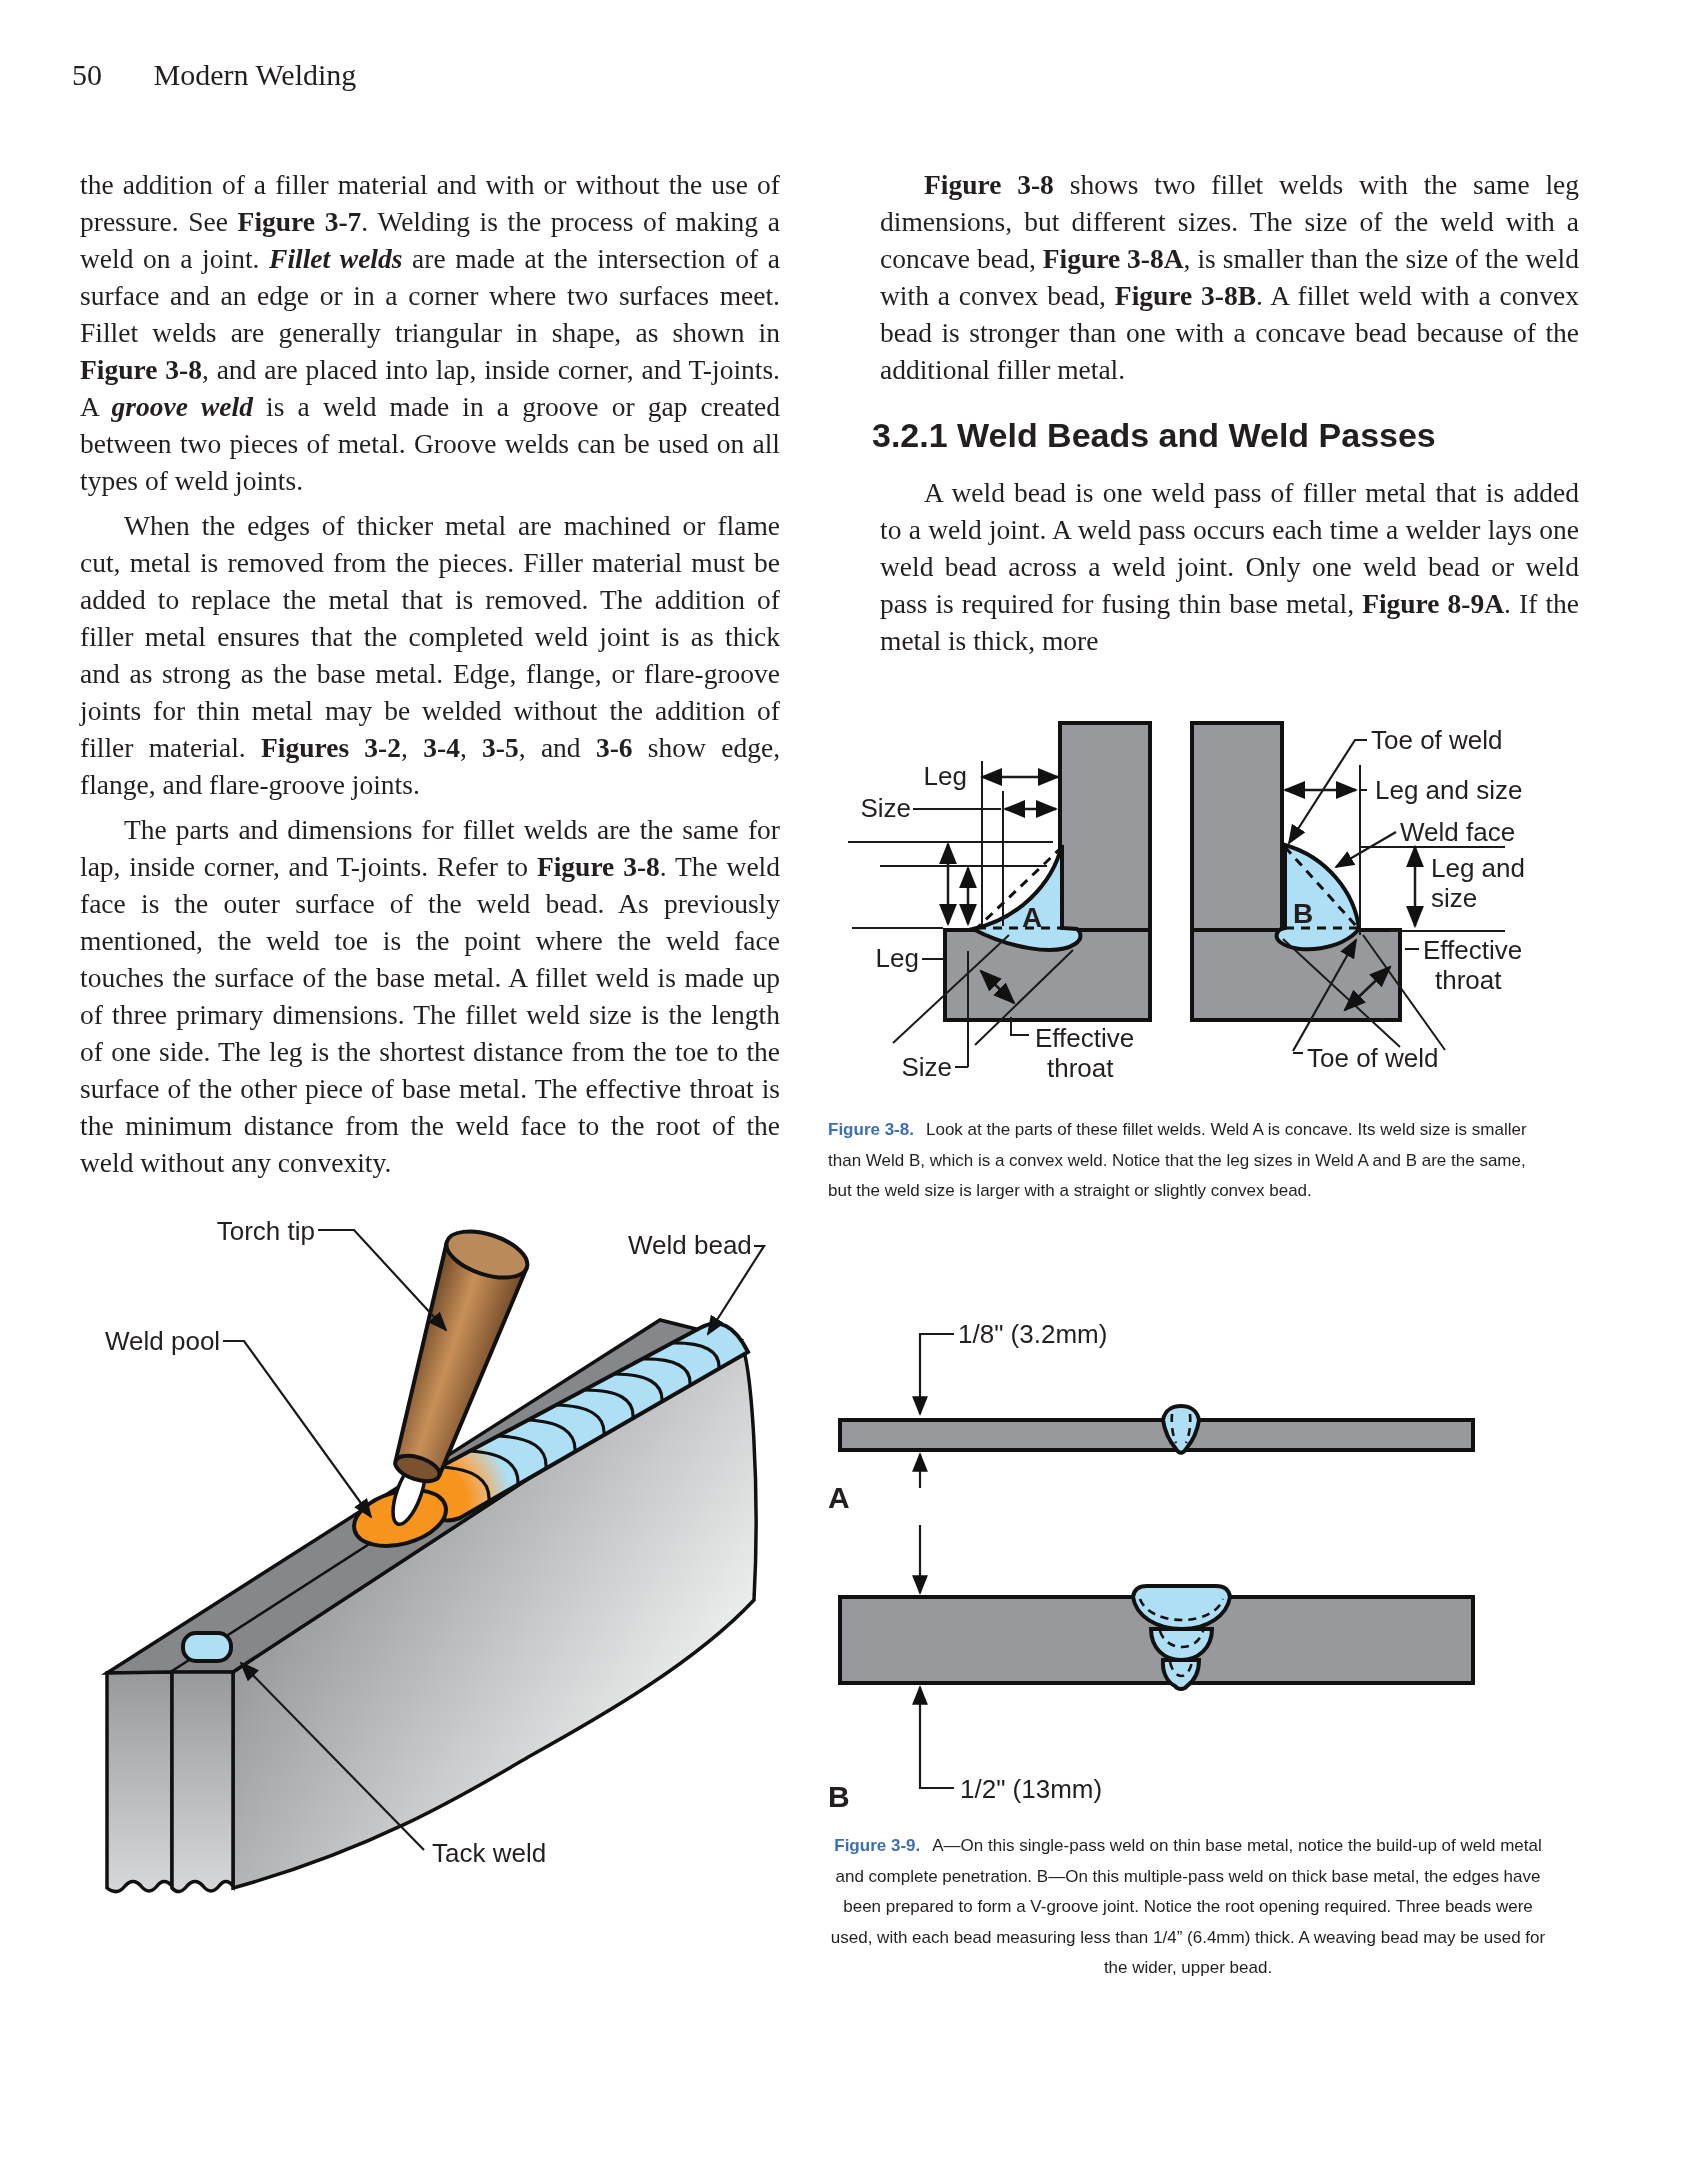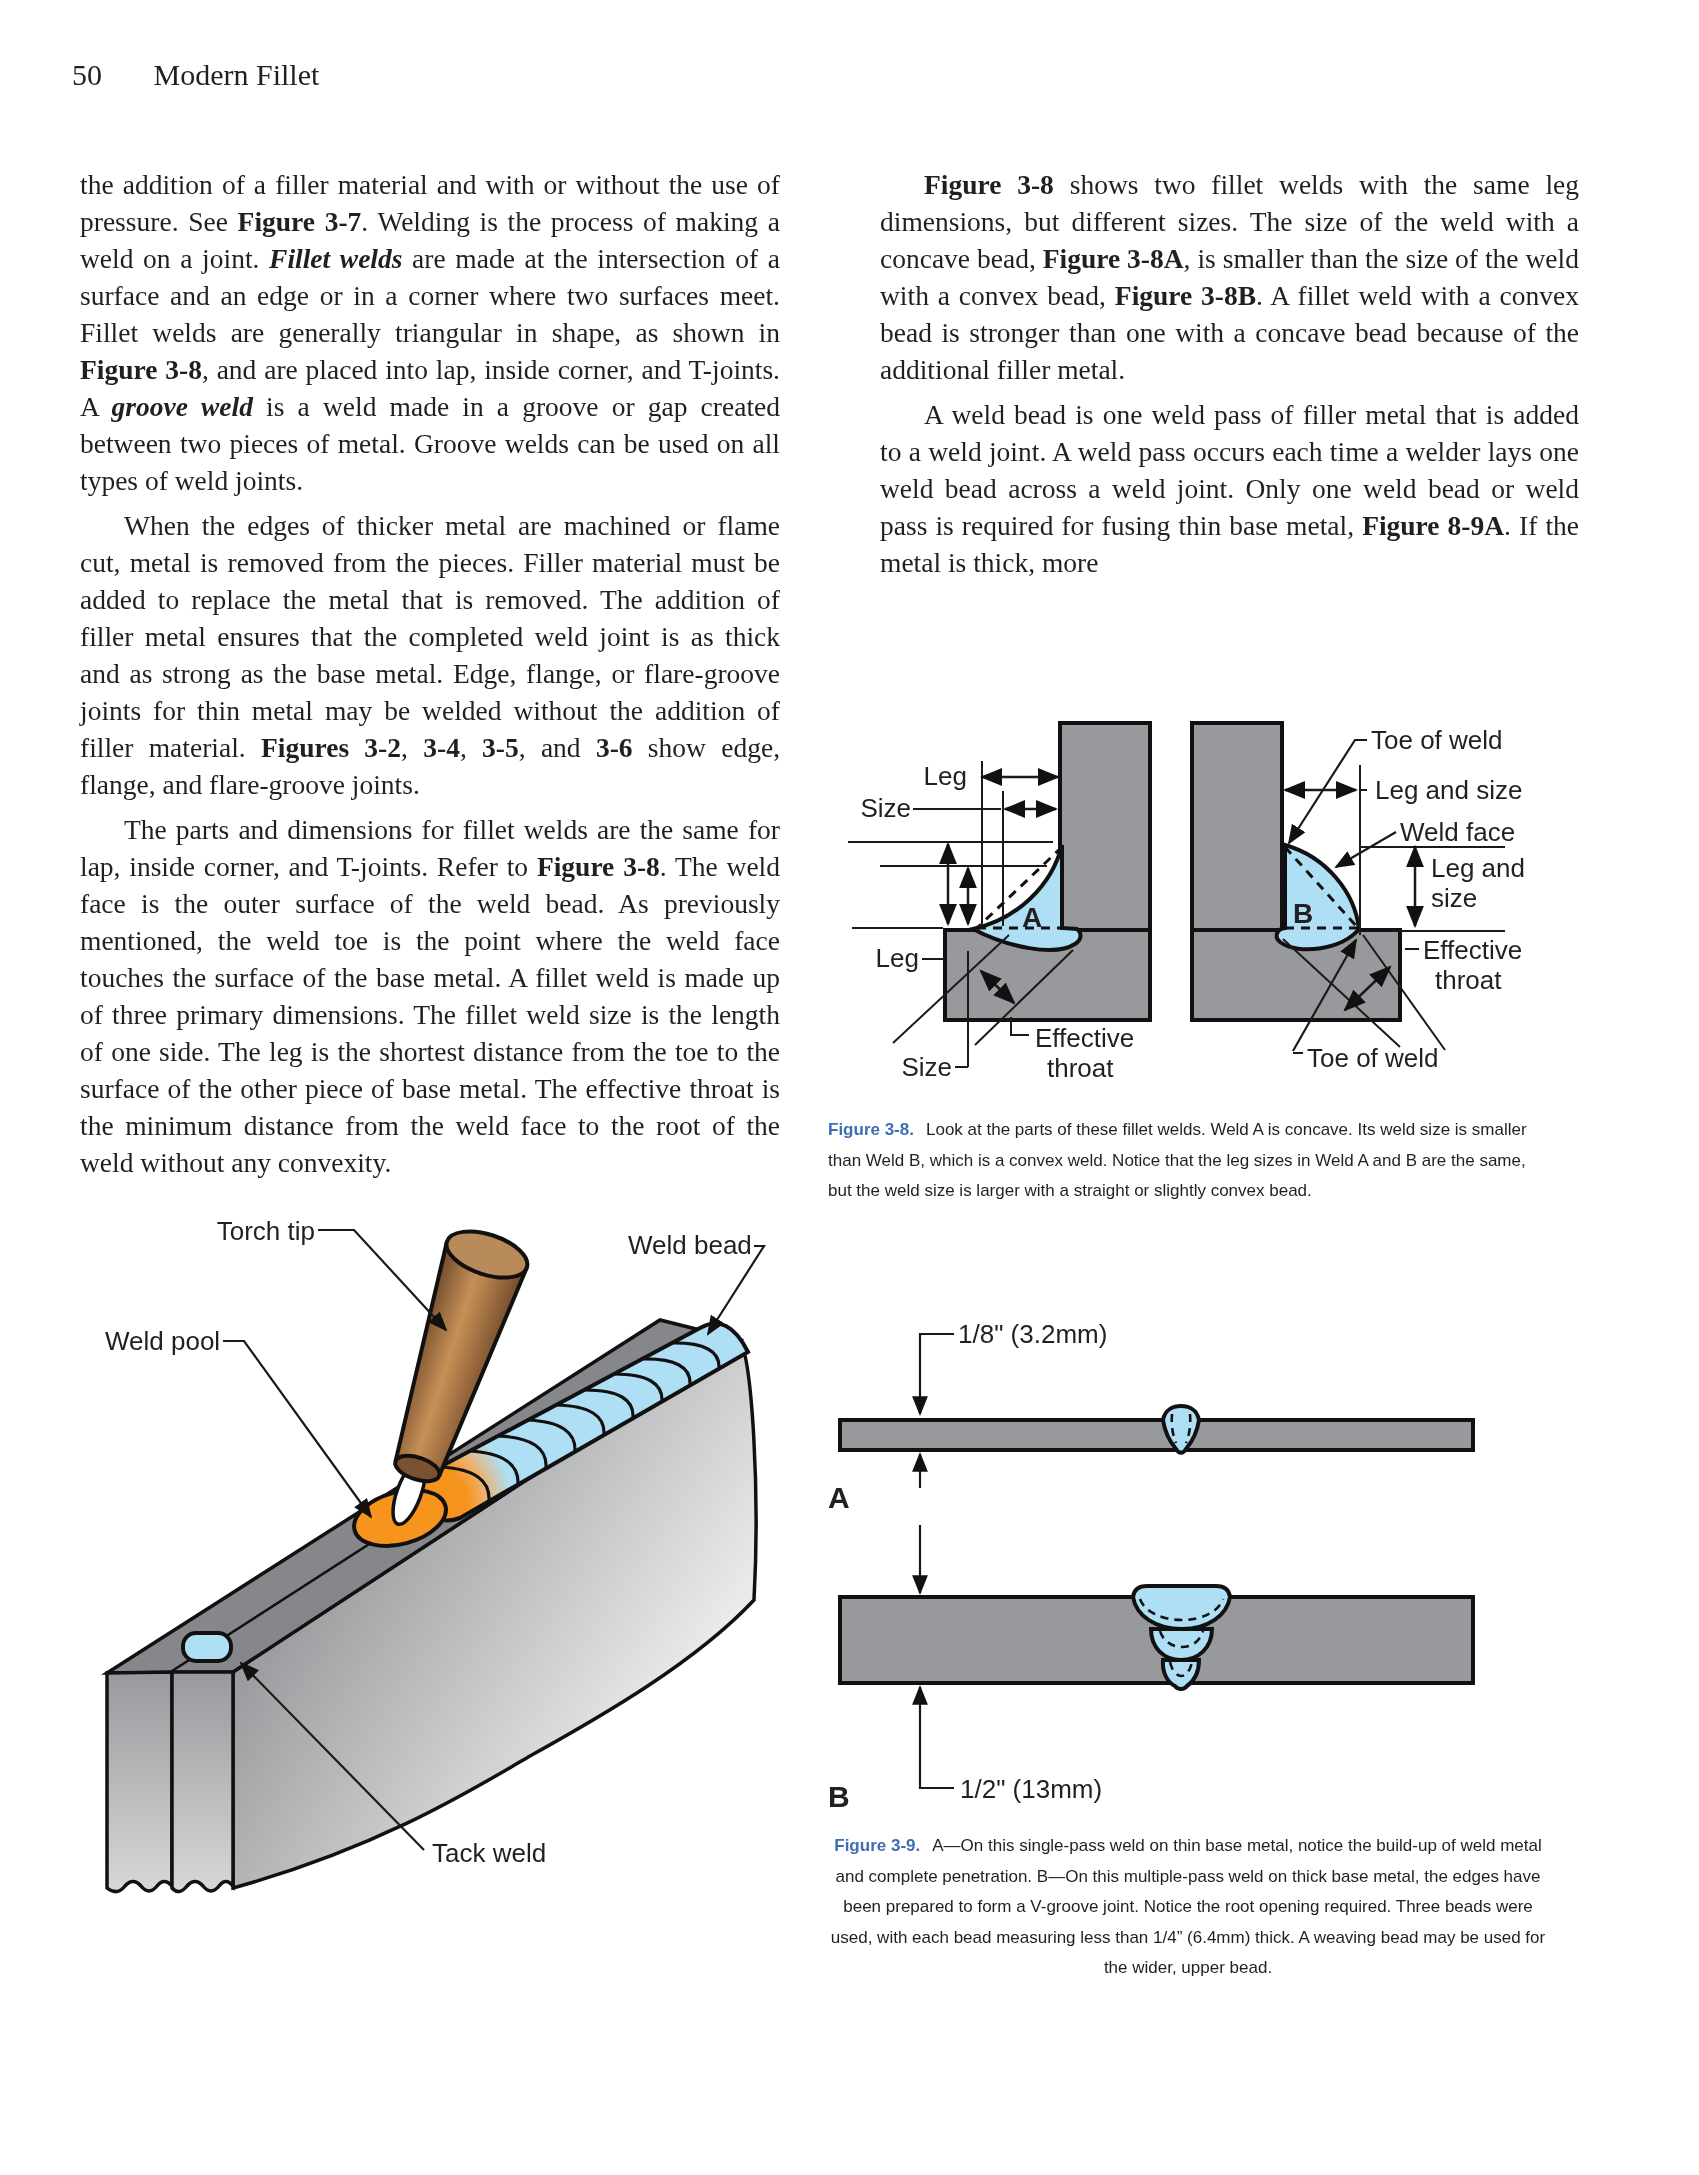--- a/index.html
+++ b/index.html
@@ -29,31 +29,32 @@
   .arr{fill:none;stroke:#1a1a1a;stroke-width:2.5;}
   .led{fill:none;stroke:#1a1a1a;stroke-width:2.2;}
 </style>
 </head>
 <body>
 
 <div class="page">
 
   <div class="hdr">
     <span class="num">50</span>
-    <span class="bk">Modern Fillet</span>
+    <span class="bk">Modern Welding</span>
   </div>
 
   <div class="col colL">
     <p><span>the addition of a filler material and with or without the use of pressure. See </span><span style="font-weight: bold;">Figure 3-7</span><span>. Welding is the process of making a weld on a joint. </span><span style="font-weight: bold; font-style: italic;">Fillet welds</span><span> are made at the intersection of a surface and an edge or in a corner where two surfaces meet. Fillet welds are generally triangular in shape, as shown in </span><span style="font-weight: bold;">Figure 3-8</span><span>, and are placed into lap, inside corner, and T-joints. A </span><span style="font-weight: bold; font-style: italic;">groove weld</span><span> is a weld made in a groove or gap created between two pieces of metal. Groove welds can be used on all types of weld joints.</span></p>
     <p class="ind"><span>When the edges of thicker metal are machined or flame cut, metal is removed from the pieces. Filler material must be added to replace the metal that is removed. The addition of filler metal ensures that the completed weld joint is as thick and as strong as the base metal. Edge, flange, or flare-groove joints for thin metal may be welded without the addition of filler material. </span><span style="font-weight: bold;">Figures 3-2</span><span>, </span><span style="font-weight: bold;">3-4</span><span>, </span><span style="font-weight: bold;">3-5</span><span>, and </span><span style="font-weight: bold;">3-6</span><span> show edge, flange, and flare-groove joints.</span></p>
     <p class="ind"><span>The parts and dimensions for fillet welds are the same for lap, inside corner, and T-joints. Refer to </span><span style="font-weight: bold;">Figure 3-8</span><span>. The weld face is the outer surface of the weld bead. As previously mentioned, the weld toe is the point where the weld face touches the surface of the base metal. A fillet weld is made up of three primary dimensions. The fillet weld size is the length of one side. The leg is the shortest distance from the toe to the surface of the other piece of base metal. The effective throat is the minimum distance from the weld face to the root of the weld without any convexity.</span></p>
   </div>
 
   <div class="col colR">
     <p class="ind"><span style="font-weight: bold;">Figure 3-8</span><span> shows two fillet welds with the same leg dimensions, but different sizes. The size of the weld with a concave bead, </span><span style="font-weight: bold;">Figure 3-8A</span><span>, is smaller than the size of the weld with a convex bead, </span><span style="font-weight: bold;">Figure 3-8B</span><span>. A fillet weld with a convex bead is stronger than one with a concave bead because of the additional filler metal.</span></p>
+    <h2 class="sect">3.2.1 Weld Beads and Weld Passes</h2>
     <p class="ind"><span>A weld bead is one weld pass of filler metal that is added to a weld joint. A weld pass occurs each time a welder lays one weld bead across a weld joint. Only one weld bead or weld pass is required for fusing thin base metal, </span><span style="font-weight: bold;">Figure 8-9A</span><span>. If the metal is thick, more</span></p>
   </div>
 
   <svg style="left:815px;top:695px;" width="760" height="398" viewBox="0 0 760 398">
     <defs>
       <marker id="ah38" viewBox="0 0 10 8" refX="9" refY="4" markerWidth="9" markerHeight="7.2" orient="auto-start-reverse">
         <path d="M0,0 L10,4 L0,8 Z" fill="#111"></path>
       </marker>
     </defs>
 

